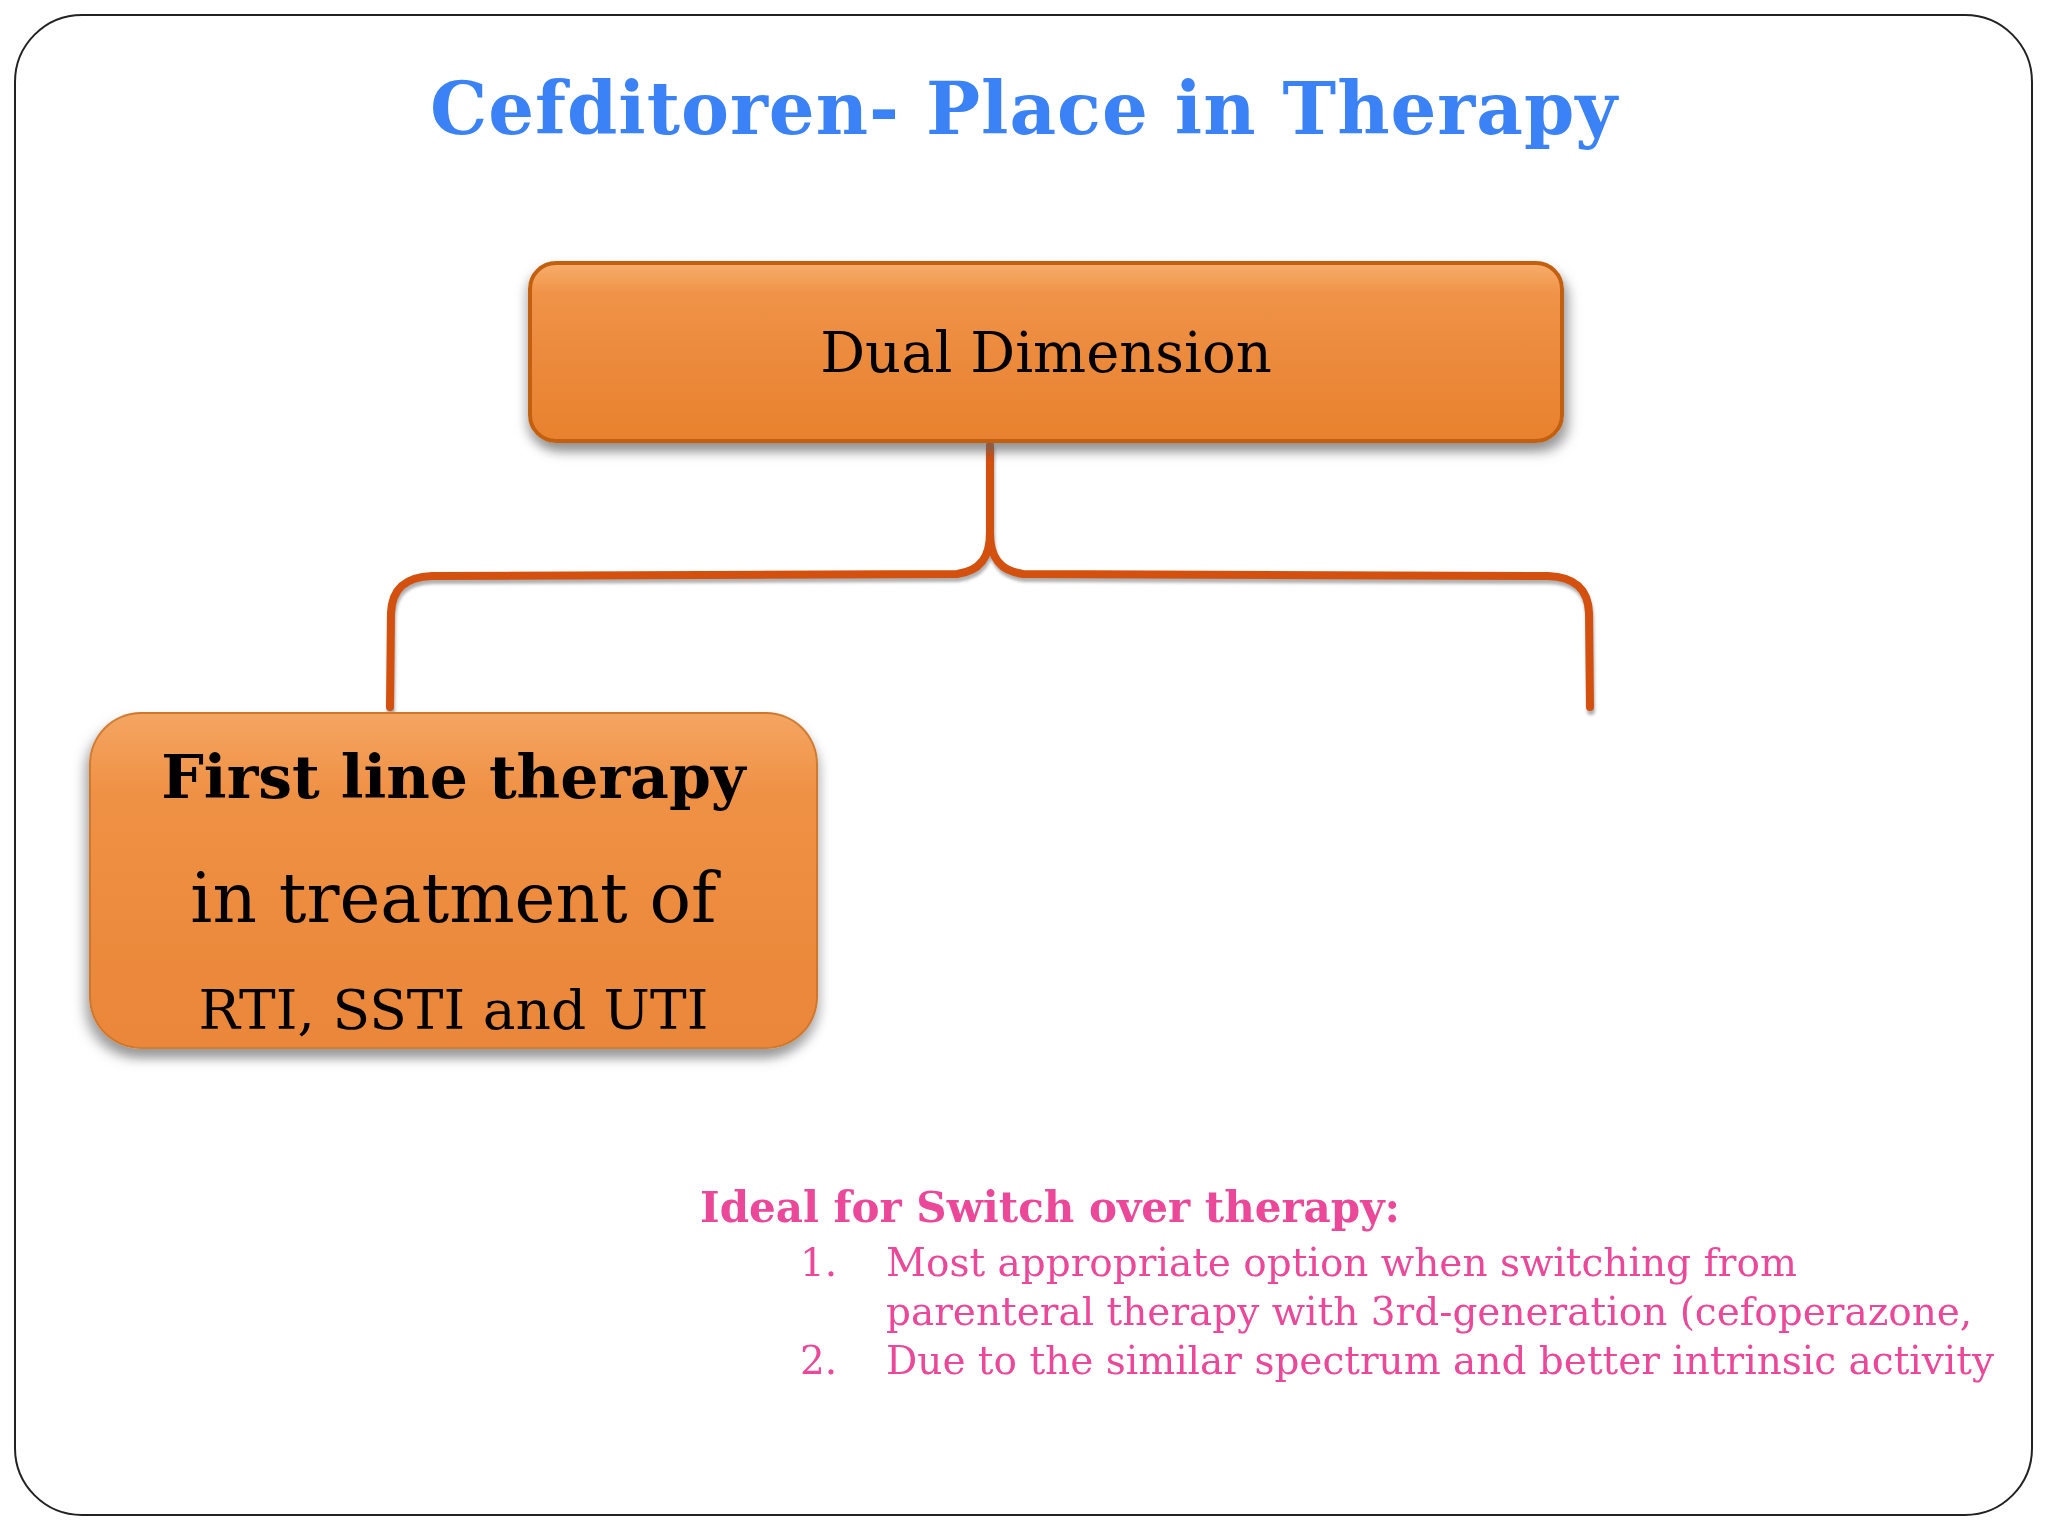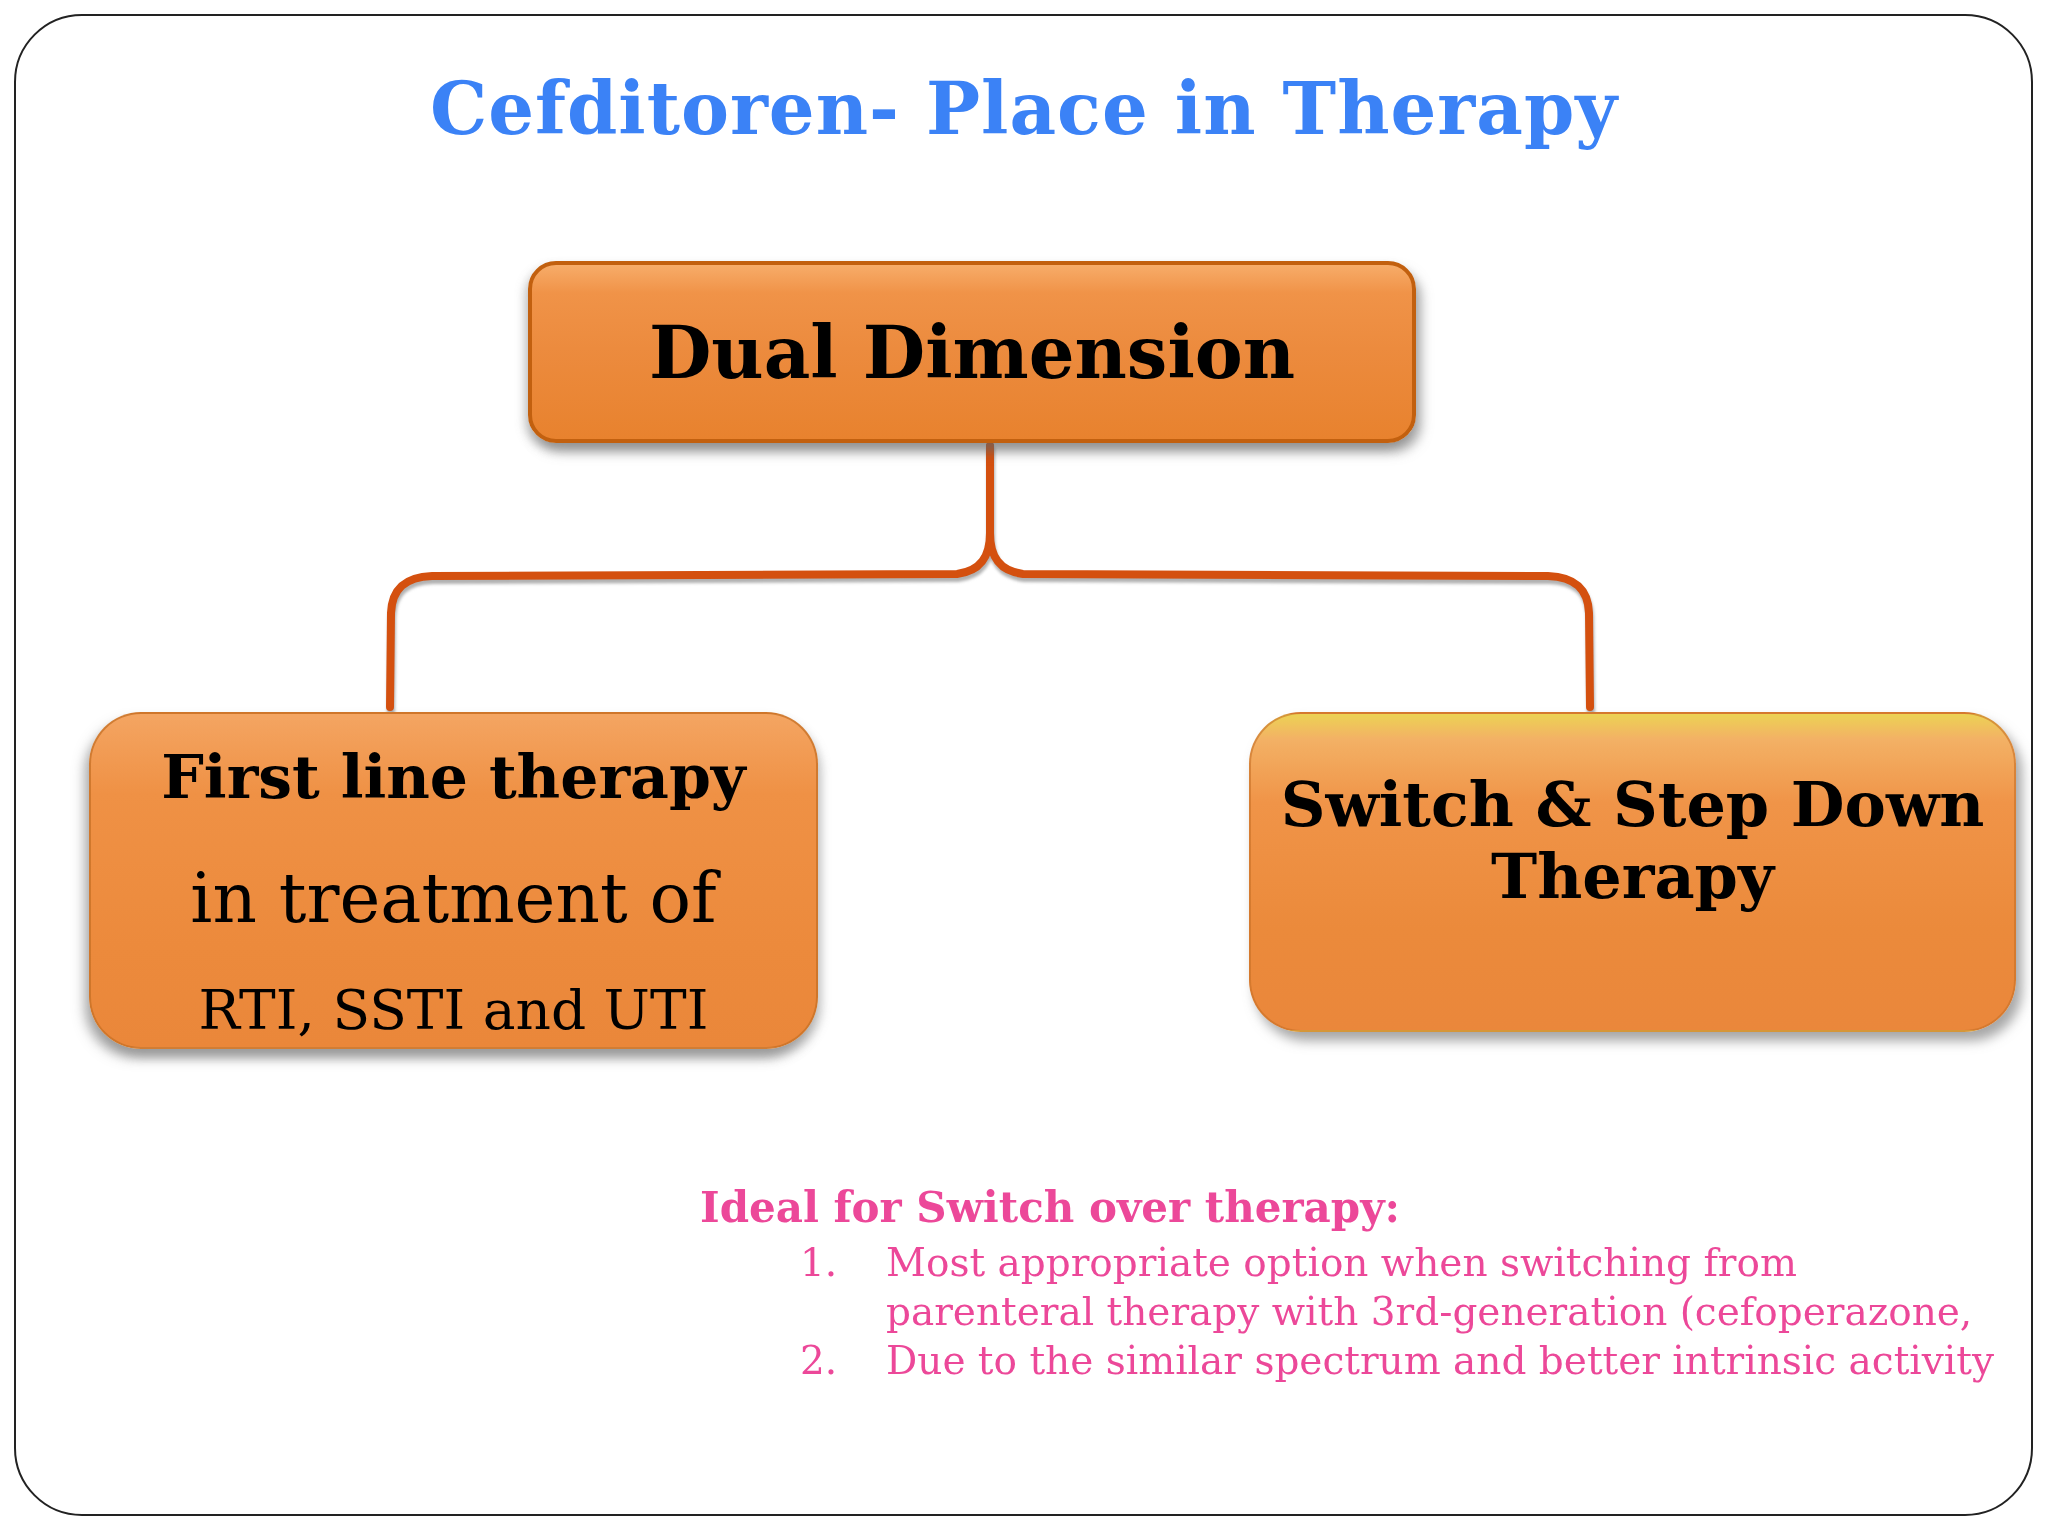--- a/index.html
+++ b/index.html
@@ -45,28 +45,28 @@
     display: flex;
     flex-direction: column;
     align-items: center;
     justify-content: center;
     text-align: center;
     color: #000000;
   }
   .box-root {
     left: 528px;
     top: 261px;
-    width: 888px;
+    width: 1036px;
     height: 182px;
     border-radius: 28px;
     border: 4px solid #C2600F;
     background: linear-gradient(180deg, #F7AC69 0%, #F09348 16%, #EC8B3E 48%, #E8822E 100%);
     box-shadow: 5px 9px 12px rgba(95,95,95,0.55), -4px 6px 10px rgba(120,120,120,0.35);
-    font-size: 72px;
-    font-weight: bold;
+    font-size: 56px;
+    font-weight: normal;
   }
   .box-left {
     left: 89px;
     top: 712px;
     width: 729px;
     height: 337px;
     border-radius: 52px;
     border: 2px solid rgba(198,112,38,0.75);
     background: linear-gradient(180deg, #F4A562 0%, #EF9145 24%, #EC8A3C 70%, #EA873A 100%);
     box-shadow: -5px 9px 12px rgba(100,100,100,0.5), 4px 8px 10px rgba(120,120,120,0.35);
@@ -160,24 +160,20 @@
   <div class="obox box-root">
     <div>Dual Dimension</div>
   </div>
 
   <div class="obox box-left">
     <div class="l1">First line therapy</div>
     <div class="l2">in treatment of</div>
     <div class="l3">RTI, SSTI and UTI</div>
   </div>
 
-  <div class="obox box-right">
-    <div class="l1">Switch &amp; Step Down</div>
-    <div class="l2">Therapy</div>
-  </div>
 
   <div class="notes">
     <div class="notes-heading">Ideal for Switch over therapy:</div>
     <div class="notes-list">
       <div class="note-item">
         <div class="note-num">1.</div>
         <div class="note-lines">
           <div>Most appropriate option when switching from</div>
           <div>parenteral therapy with 3rd-generation (cefoperazone,</div>
         </div>

